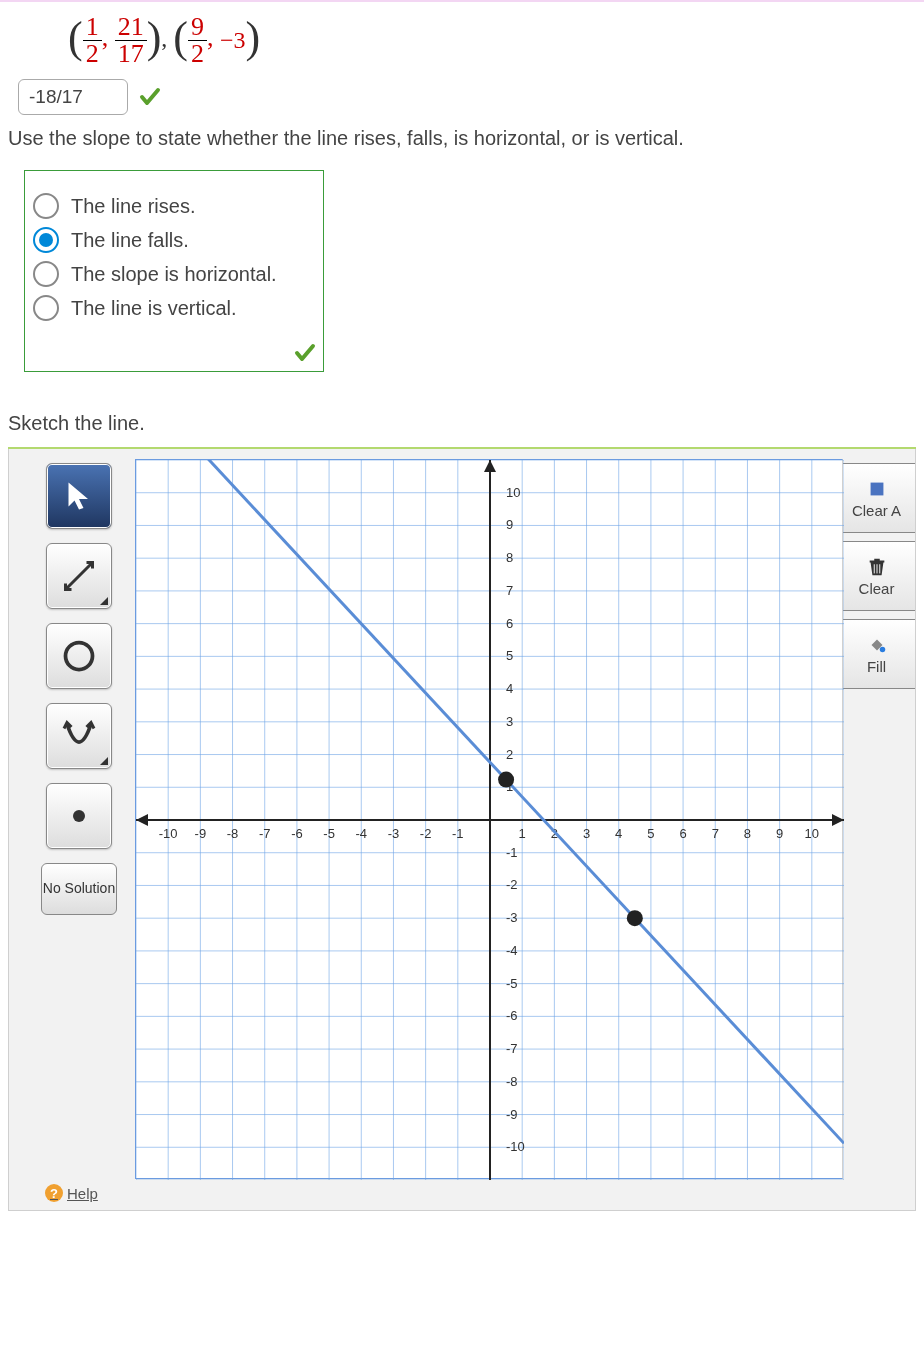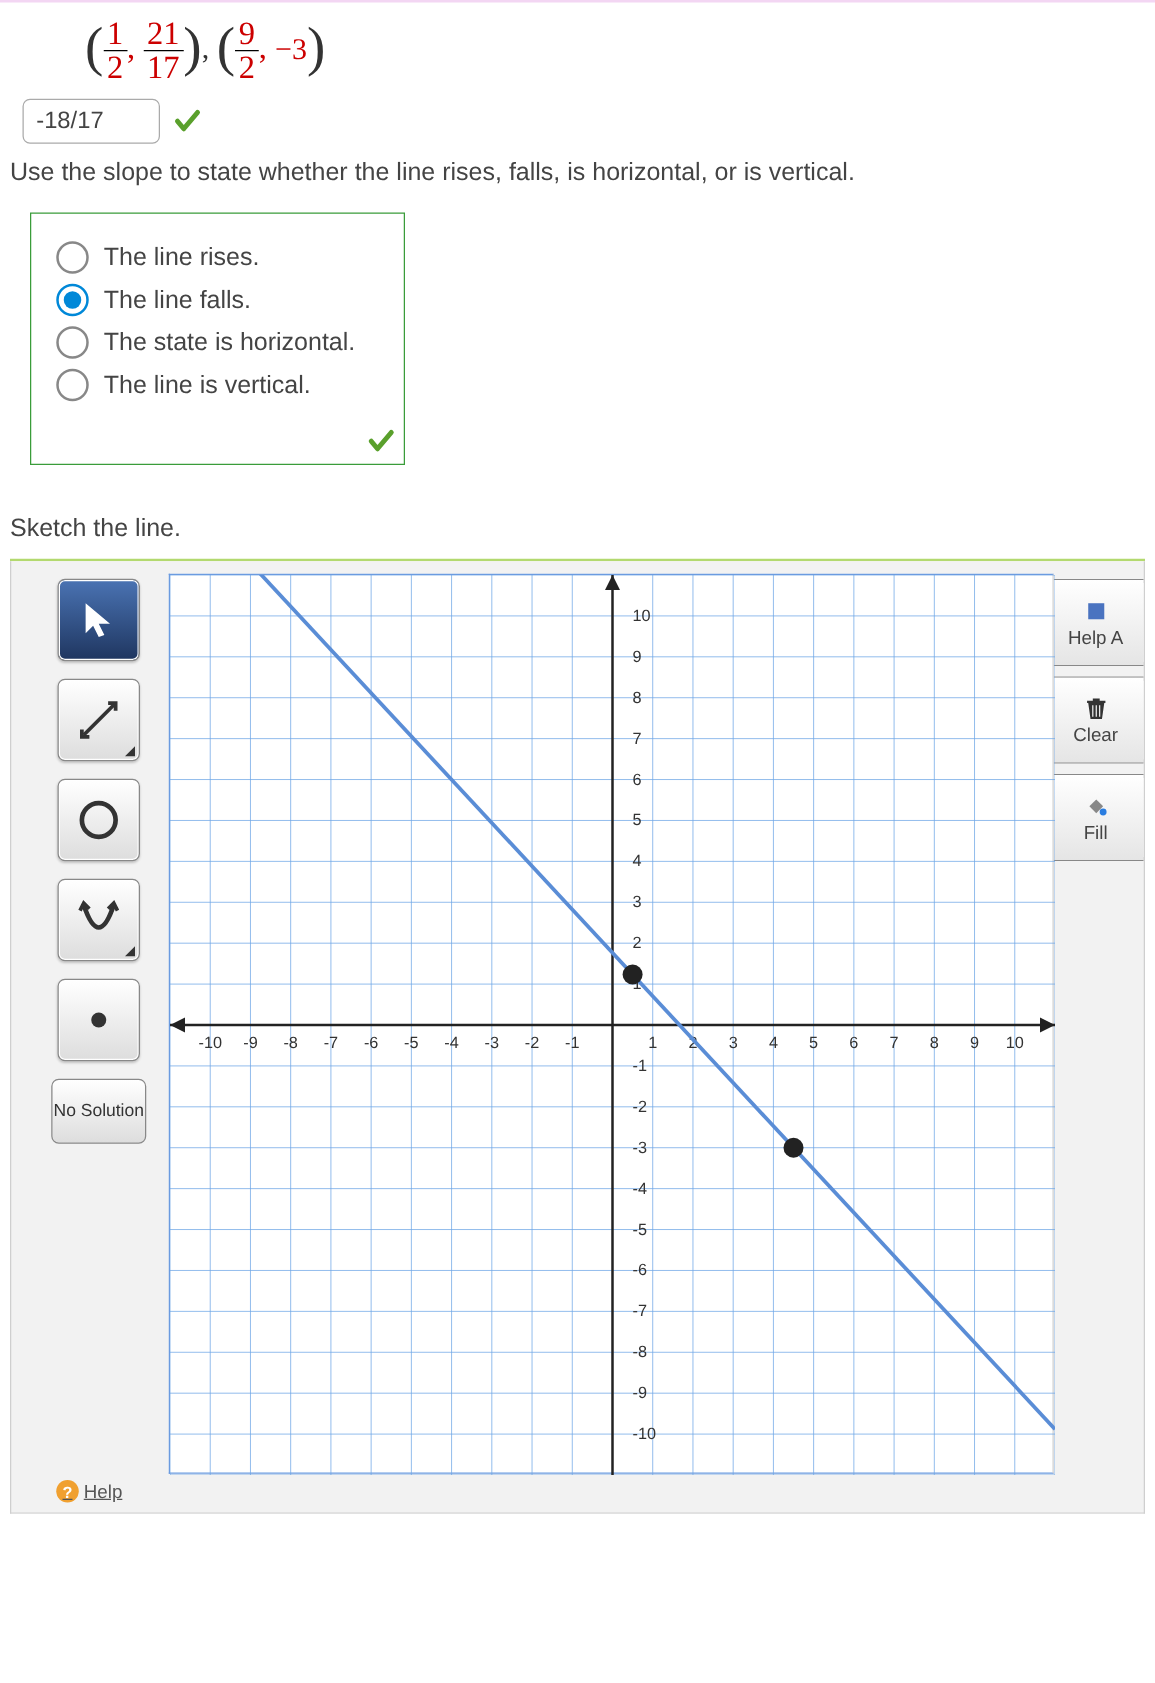--- a/index.html
+++ b/index.html
@@ -23,21 +23,21 @@
   .frac .n { border-bottom: 1.5px solid #000; }
   .red { color: #c00; }
   .answer-row { display:flex; align-items:center; gap:10px; margin: 6px 0 12px 10px; }
   .answer-input {
     font-size: 19px; padding: 6px 10px; width: 110px;
     border: 1px solid #aaa; border-radius: 6px; background:#fff;
     color:#444; font-family: Verdana, Arial, sans-serif;
   }
   .check-icon { width:24px; height:24px; }
   .radio-box {
-    border: 1px solid #3a9c3a; padding: 14px 22px 42px 20px;
+    border: 1px solid #3a9c3a; padding: 14px 22px 42px 8px;
     display: inline-block; margin: 8px 0 30px 16px; position: relative; min-width: 300px;
   }
   .radio-row { display:flex; align-items:center; gap:12px; margin: 8px 0; }
   .radio-outer {
     width:26px; height:26px; border:2px solid #888; border-radius:50%;
     display:flex; align-items:center; justify-content:center; flex-shrink:0;
   }
   .radio-outer.selected { border-color:#0088d8; }
   .radio-inner { width:14px; height:14px; border-radius:50%; background:#0088d8; }
   .radio-label { color:#444; font-size:20px; }
@@ -102,21 +102,21 @@
       <span class="radio-label">The line rises.</span>
     </div>
     <div class="radio-row">
       <span class="radio-outer selected">
           <span class="radio-inner"></span>
         </span>
       <span class="radio-label">The line falls.</span>
     </div>
     <div class="radio-row">
       <span class="radio-outer"></span>
-      <span class="radio-label">The state is horizontal.</span>
+      <span class="radio-label">The slope is horizontal.</span>
     </div>
     <div class="radio-row">
       <span class="radio-outer"></span>
       <span class="radio-label">The line is vertical.</span>
     </div>
     <svg class="check-icon box-check" viewBox="0 0 24 24">
         <path d="M4 12 L9 18 L20 5" fill="none" stroke="#5aa02c" stroke-width="4" stroke-linecap="round" stroke-linejoin="round"></path>
       </svg>
   </div>
 
@@ -160,21 +160,21 @@
         <div class="no-sol-btn">
           <span style="white-space:pre-line">No Solution</span>
         </div>
       </div>
 
       <div class="toolbar-right">
         <div class="right-btn">
           <svg viewBox="0 0 24 24">
               <rect x="5" y="5" width="14" height="14" fill="#4a73c0"></rect>
             </svg>
-          <span>Help A</span>
+          <span>Clear A</span>
         </div>
         <div class="right-btn">
           <svg viewBox="0 0 24 24">
               <path d="M5 7 L19 7 L17 21 L7 21 Z M4 5 L20 5 L20 7 L4 7 Z M9 3 L15 3 L15 5 L9 5 Z" fill="#333"></path>
               <line x1="9" y1="9" x2="9" y2="19" stroke="#fff"></line>
               <line x1="12" y1="9" x2="12" y2="19" stroke="#fff"></line>
               <line x1="15" y1="9" x2="15" y2="19" stroke="#fff"></line>
             </svg>
           <span>Clear</span>
         </div>

